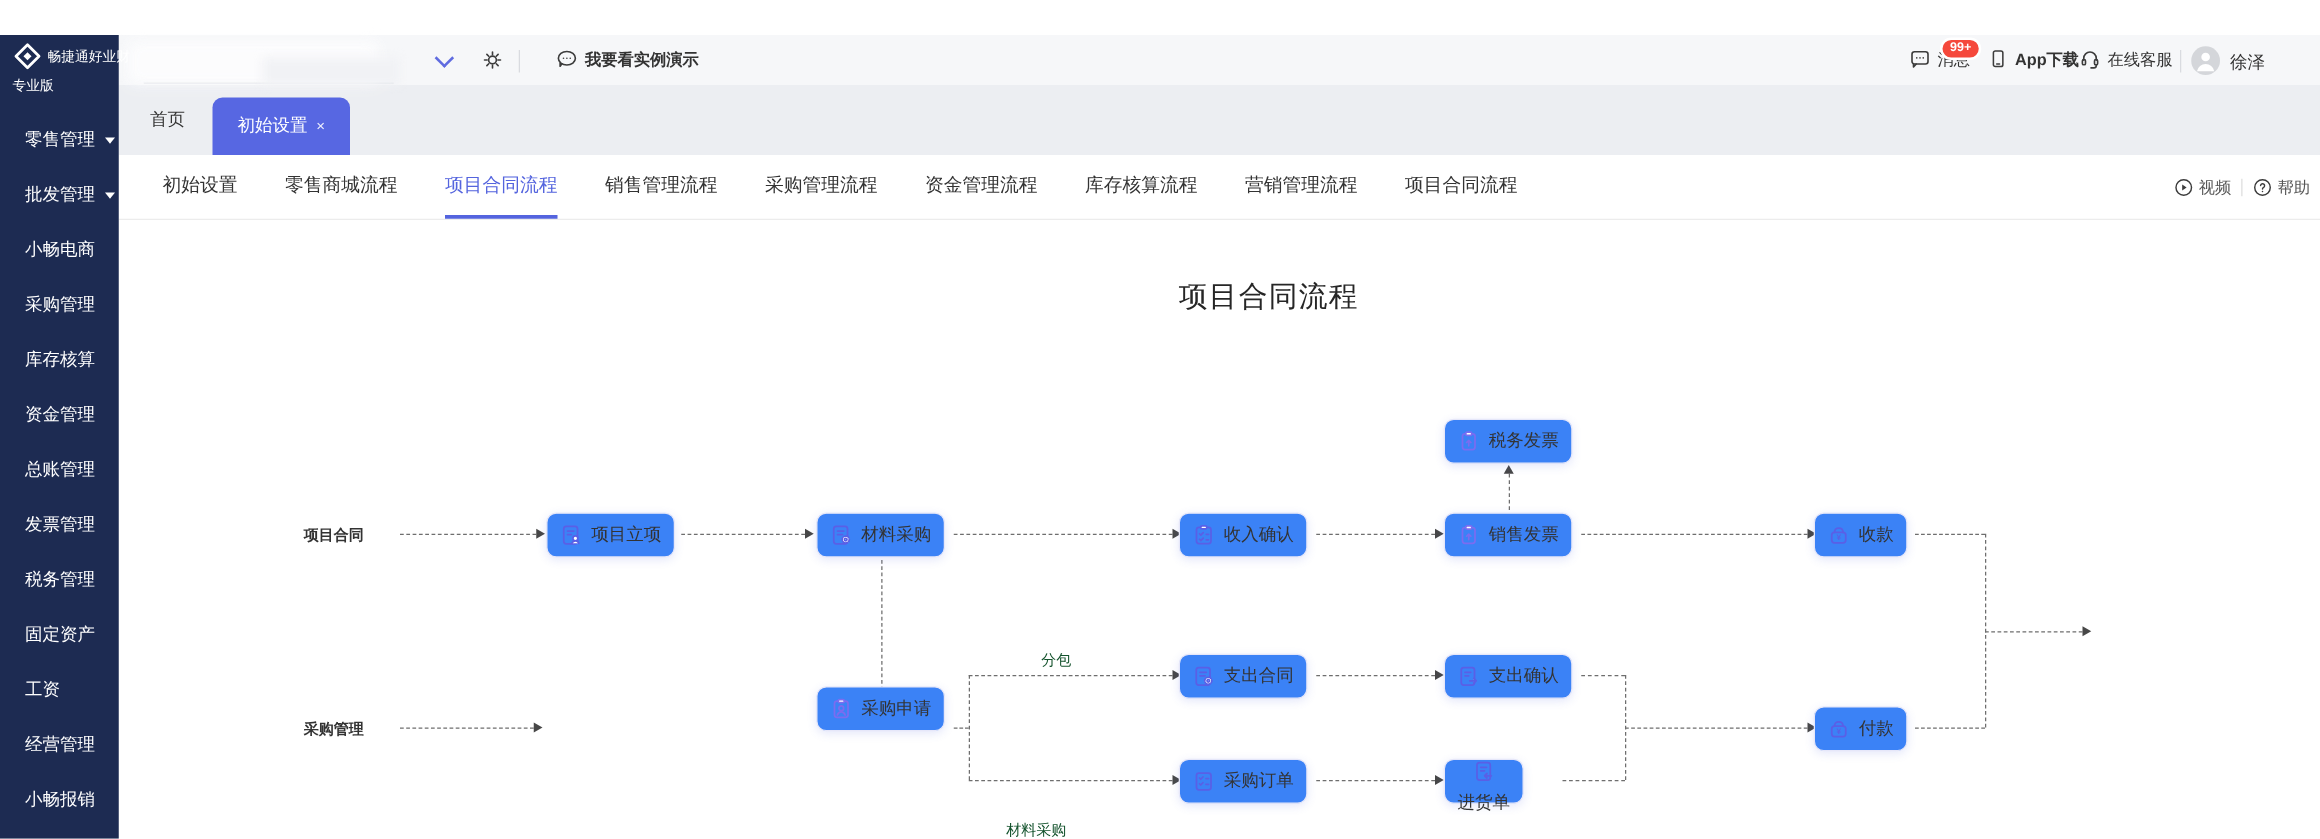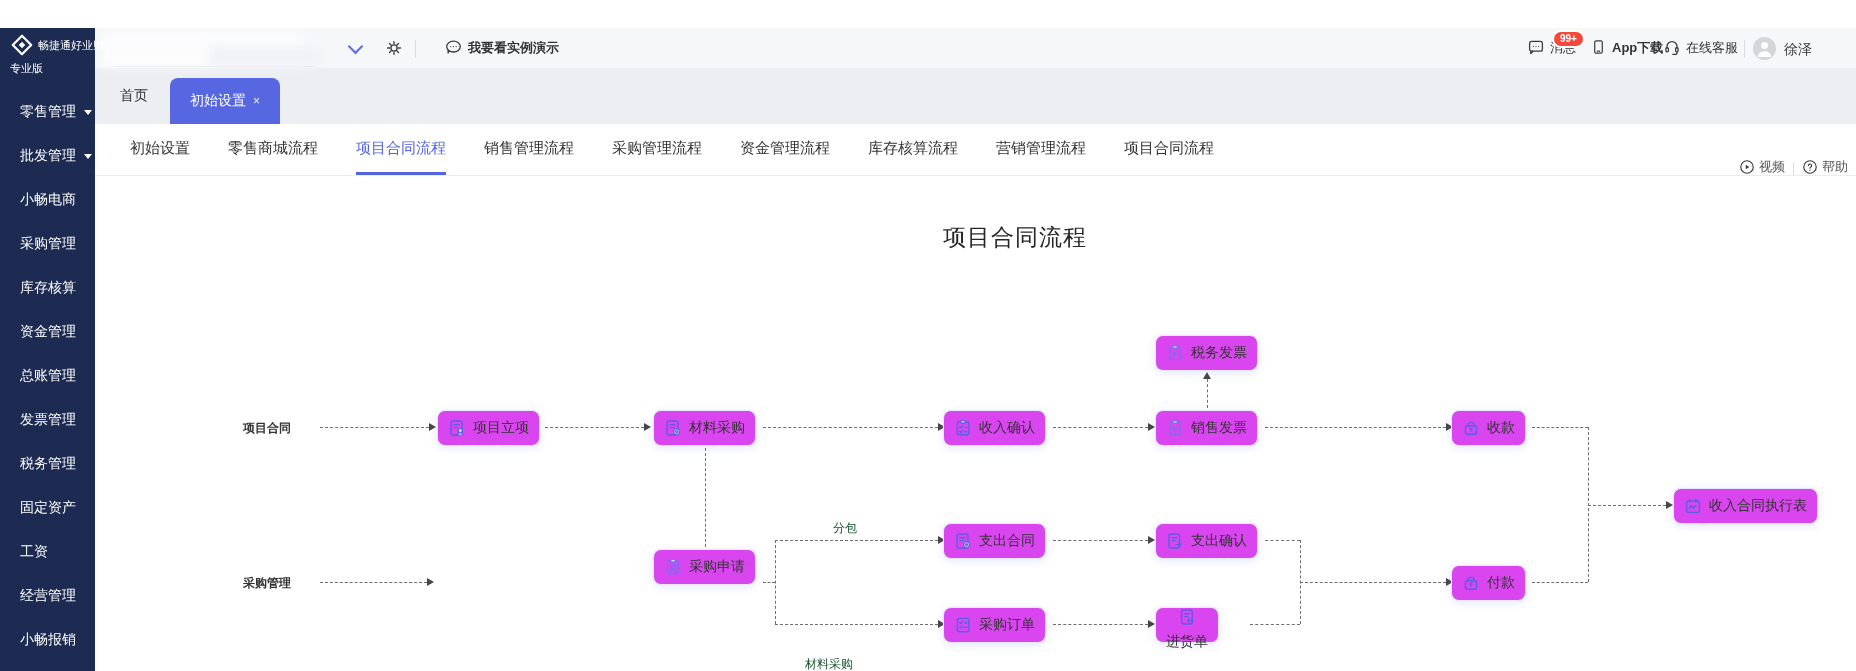--- a/index.html
+++ b/index.html
@@ -45,31 +45,31 @@
   .side-item .dd { width:0; height:0; border-left:4.5px solid transparent; border-right:4.5px solid transparent;
     border-top:5px solid #fff; margin-left:8px; }
 
   
   .content { position:absolute; left:95px; top:124px; right:0; bottom:0; background:#fff; }
   .flowtabs { position:relative; height:52px; border-bottom:1px solid #ececec; display:flex;
     align-items:stretch; padding-left:35px; gap:38px; }
   .ftab { display:flex; align-items:center; font-size:15px; color:#333; cursor:pointer;
     border-bottom:3px solid transparent; white-space:nowrap; }
   .ftab.active { color:#5464de; border-bottom-color:#5464de; font-weight:500; }
-  .flow-actions { position:absolute; right:8px; top:0; height:52px; display:flex; align-items:flex-end;
+  .flow-actions { position:absolute; right:8px; top:0; height:52px; display:flex; align-items:center;
     gap:8px; font-size:13px; color:#555; }
   .fa-sep { width:1px; height:14px; background:#ddd; }
   .fa-item { display:flex; align-items:center; gap:4px; cursor:pointer; }
 
   
   .canvas { position:absolute; left:0; top:52px; right:0; bottom:0; background:#fff; }
   .dg-title { position:absolute; left:780px; top:46px; width:280px; text-align:center;
     font-size:23px; color:#262626; font-weight:500; letter-spacing:1px; }
   .lane-label { position:absolute; font-size:12px; font-weight:600; color:#333; }
-  .node { position:absolute; height:36px; background:#d946ef; border:1px solid #e6e7f9; border-radius:8px;
+  .node { position:absolute; height:36px; background:#3b82f6; border:1px solid #e6e7f9; border-radius:8px;
     box-shadow:0 2px 8px rgba(89,103,226,.16); display:flex; align-items:center; gap:7px;
     padding:0 10px; font-size:14px; color:#333; white-space:nowrap; cursor:pointer; z-index:2; }
   .node svg { flex:0 0 auto; }
   .hl { position:absolute; border-top:1.5px dashed #6e6e6e; height:0; }
   .vl { position:absolute; border-left:1.5px dashed #6e6e6e; width:0; }
   .ah-r { position:absolute; width:0; height:0; border-left:7px solid #474747;
     border-top:4.5px solid transparent; border-bottom:4.5px solid transparent; }
   .ah-d { position:absolute; width:0; height:0; border-top:7px solid #474747;
     border-left:4.5px solid transparent; border-right:4.5px solid transparent; }
   .ah-u { position:absolute; width:0; height:0; border-bottom:7px solid #474747;
@@ -292,27 +292,20 @@
 
     <div class="node" style="left:1060px; top:159px;">
       <svg width="18" height="18" viewBox="0 0 18 18" class="ic2">
           <rect x="4" y="3" width="10" height="12.6" rx="2"></rect>
           <rect x="6.6" y="1.7" width="4.8" height="2.5" rx="1.1" fill="#fff"></rect>
           <path d="M9 12.6V8.4M7.3 10L9 8.3 10.7 10"></path>
         </svg>
       <span>税务发票</span>
     </div>
 
-    <div class="node" style="left:1578px; top:312px;">
-      <svg width="18" height="18" viewBox="0 0 18 18" class="ic">
-          <rect x="2.6" y="4" width="12.8" height="11.4" rx="2"></rect>
-          <path d="M5.8 2.4v2.8M12.2 2.4v2.8M5.4 11.2l2-2.6 1.9 2.9 2.5-3"></path>
-        </svg>
-      <span>收入合同执行表</span>
-    </div>
 
     <div class="node" style="left:558px; top:373px;align-items:center;">
       <svg width="18" height="18" viewBox="0 0 18 18" class="ic2">
           <rect x="3.6" y="2.8" width="10.8" height="13" rx="2"></rect>
           <rect x="6.6" y="1.6" width="4.8" height="2.4" rx="1.1" fill="#fff"></rect>
           <circle cx="9" cy="8.6" r="1.9"></circle>
           <path d="M5.9 14c.5-1.6 1.7-2.5 3.1-2.5s2.6.9 3.1 2.5"></path>
         </svg>
       <span>采购申请</span>
     </div>

